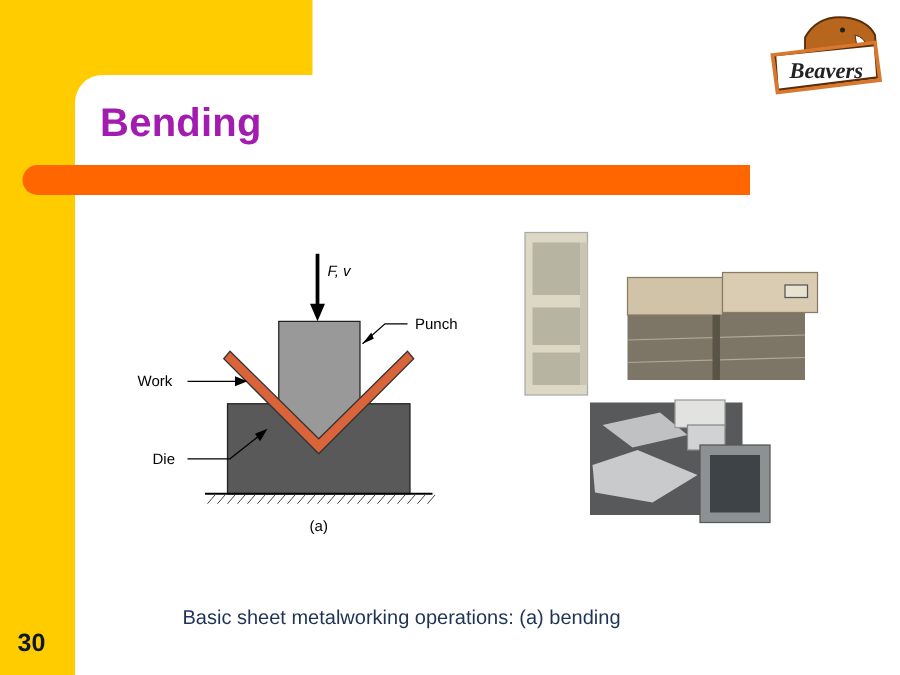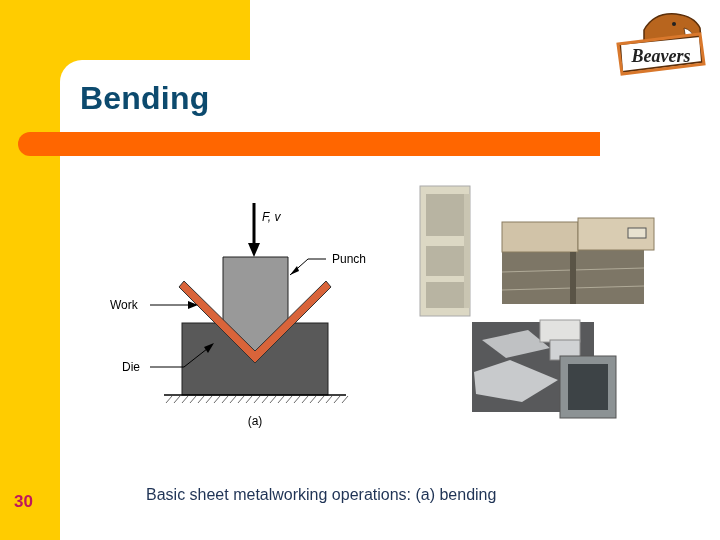--- a/index.html
+++ b/index.html
@@ -1,25 +1,25 @@
 <!DOCTYPE html>
 <html><head>
   <meta charset="utf-8">
   <style>
     html, body { margin:0; padding:0; }
     body { width:720px; height:540px; position:relative; overflow:hidden; background:#FFCC00; font-family:"Liberation Sans", sans-serif; }
     .white-area { position:absolute; left:60px; top:60px; width:660px; height:480px; background:#fff; border-top-left-radius:22px; }
     .white-top-right { position:absolute; left:250px; top:0; width:470px; height:60px; background:#fff; }
-    .title { position:absolute; left:80px; top:80px; font-size:32px; font-weight:bold; color:#0c4a6e; letter-spacing:0.2px; }
+    .title { position:absolute; left:80px; top:80px; font-size:32px; font-weight:bold; color:#a21caf; letter-spacing:0.2px; }
     .orange-bar { position:absolute; left:18px; top:132px; width:582px; height:24px; background:#FF6600; border-top-left-radius:12px; border-bottom-left-radius:12px; }
     .logo { position:absolute; left:614px; top:10px; width:92px; height:68px; }
     .diagram { position:absolute; left:100px; top:195px; width:280px; height:240px; }
     .photos { position:absolute; left:410px; top:180px; width:300px; height:250px; }
     .caption { position:absolute; left:146px; top:486px; font-size:16px; color:#1F3355; }
-    .page-num { position:absolute; left:14px; top:492px; font-size:17px; font-weight:bold; color:#be185d; }
+    .page-num { position:absolute; left:14px; top:504px; font-size:20px; font-weight:bold; color:#0f172a; }
   </style>
 </head>
 <body>
 
 <div class="white-top-right"></div>
 <div class="white-area"></div>
 
 <div class="title">Bending</div>
 <div class="orange-bar"></div>
 

